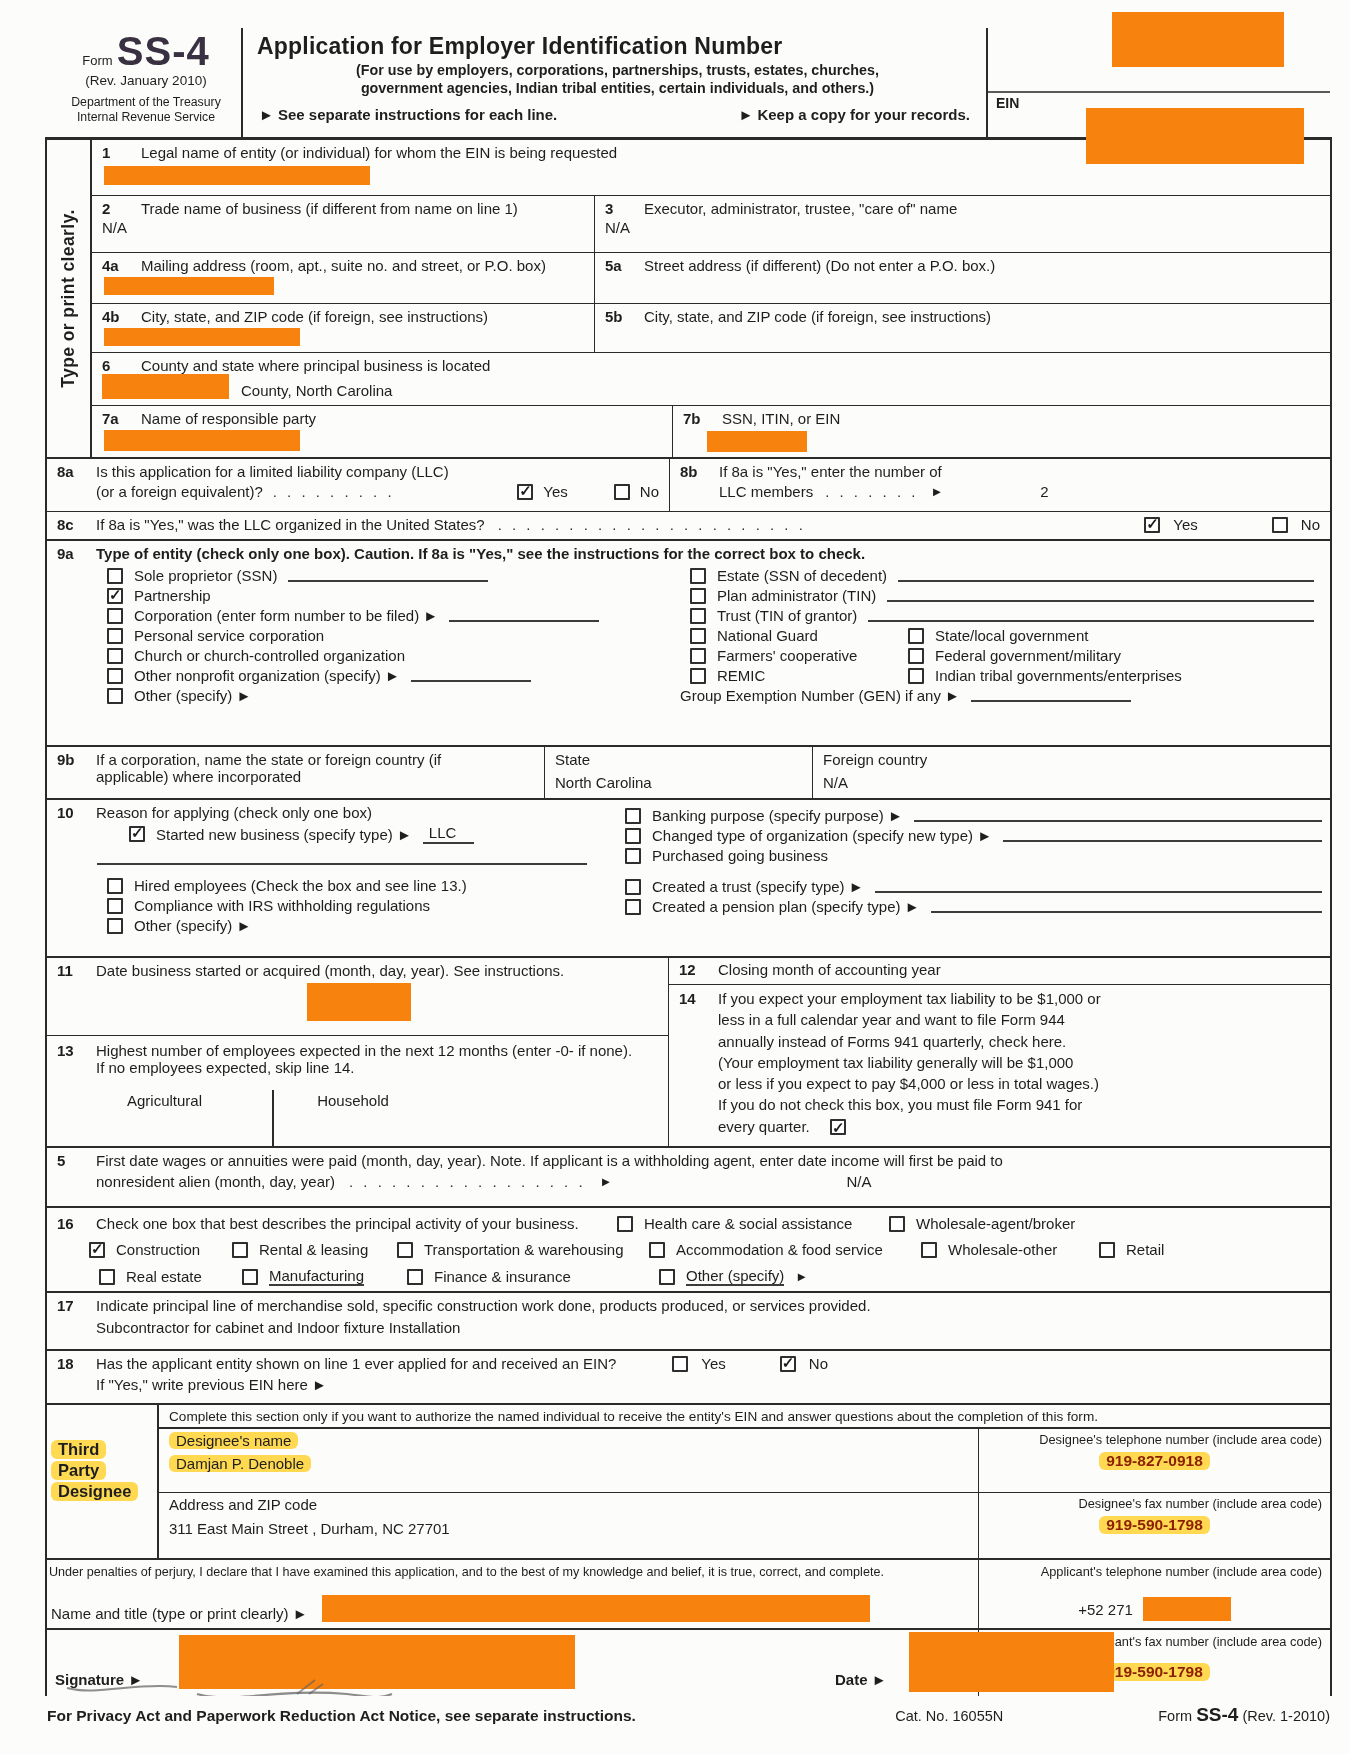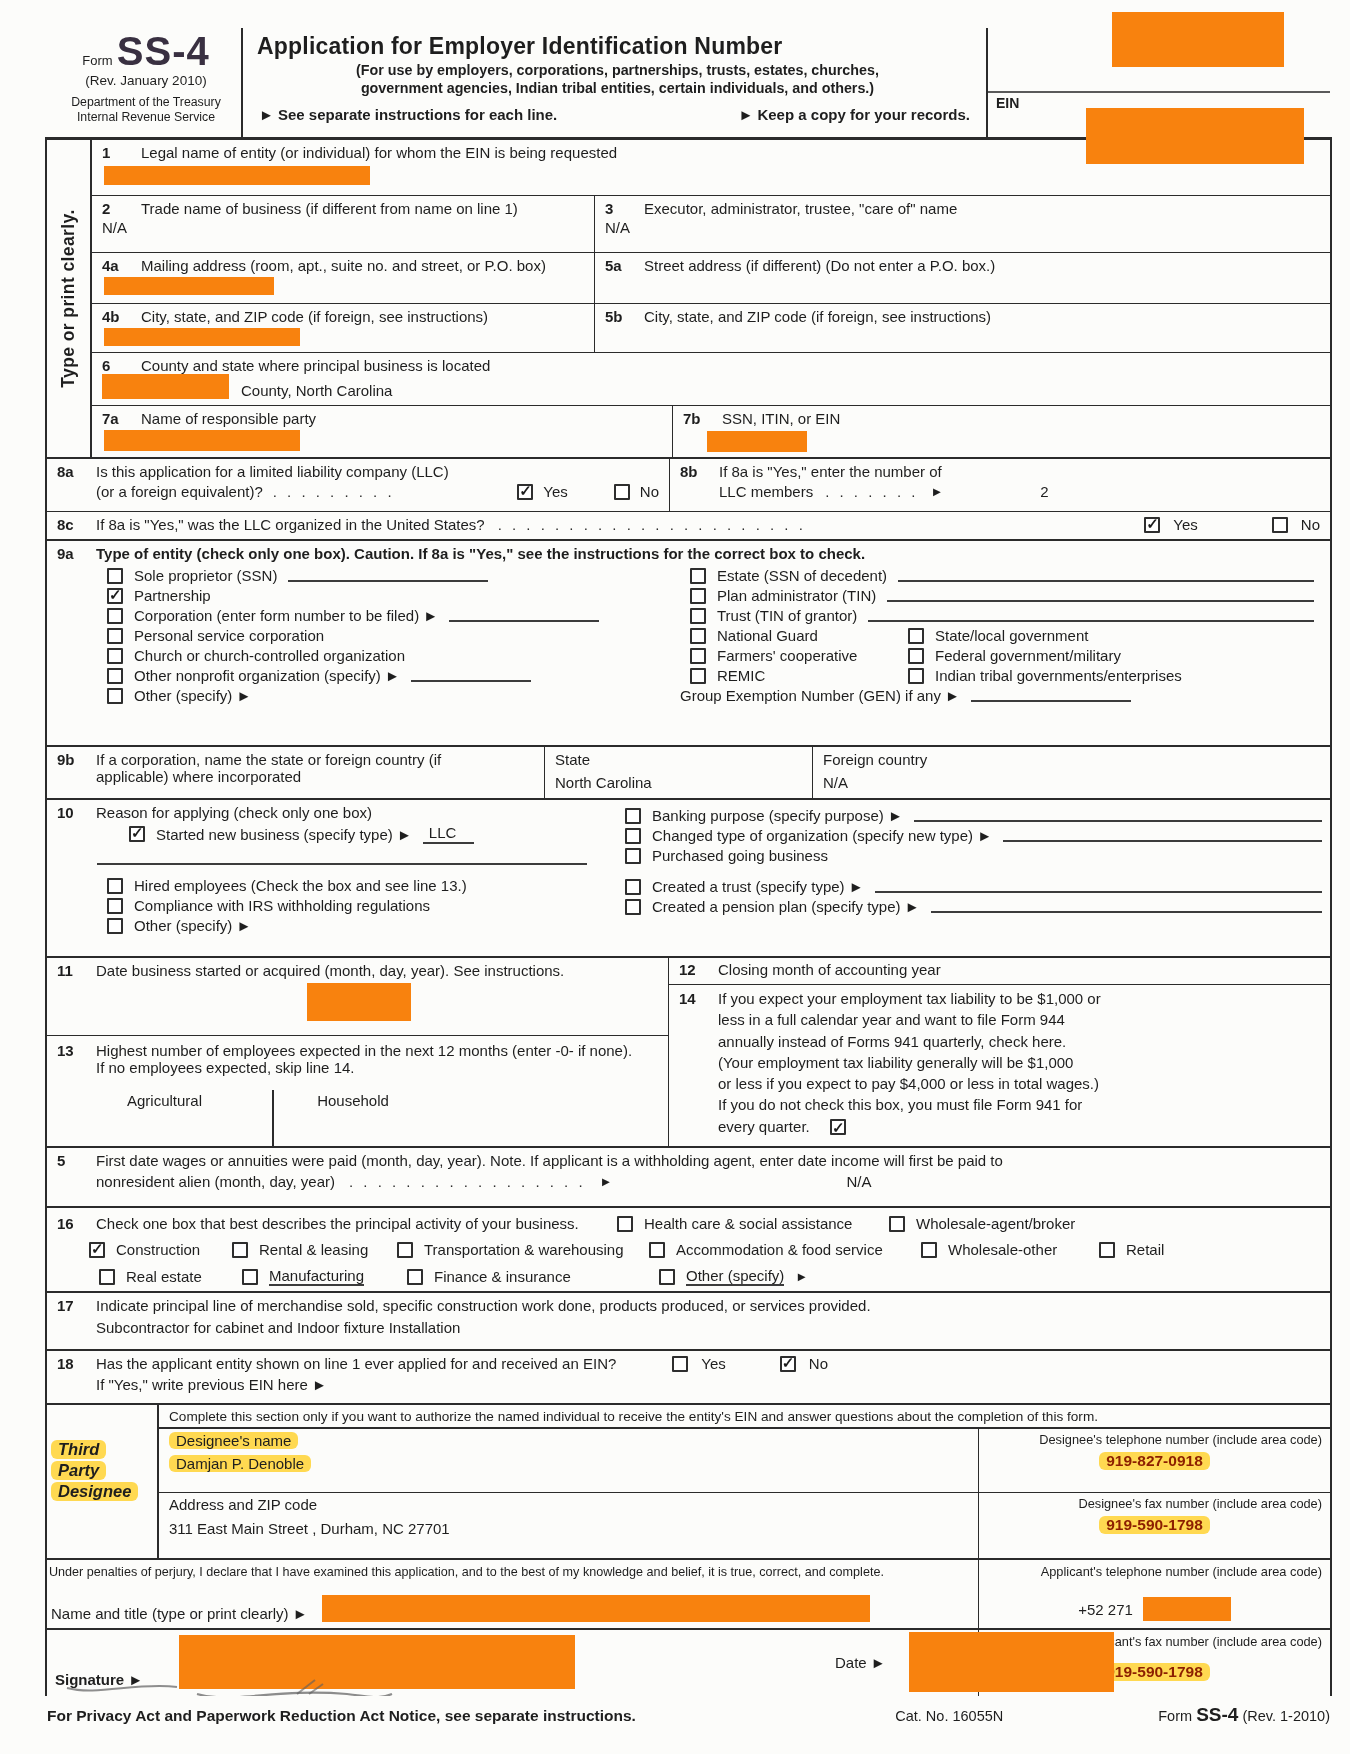--- a/index.html
+++ b/index.html
@@ -47,21 +47,21 @@
   .dots { letter-spacing: 3px; color: #2c2c2c; white-space: nowrap; overflow: hidden; }
   .arrow { font-size: 13px; }
   .bl { display: inline-block; border-bottom: 2px solid #3c3c3c; height: 13px; }
   .item { display: flex; align-items: center; gap: 11px; margin: 3px 0; }
   .ul { border-bottom: 2px solid #3c3c3c; }
 
   
   .hl { background: #FFD951; padding: 0 7px; border-radius: 6px; display: inline-block; }
   .hl-red { color: #8C1F00; font-weight: bold; }
   .tp { display: flex; border-bottom: 2px solid #2b2b2b; }
-  .tp-side { width: 112px; border-right: 2px solid #2b2b2b; padding: 34px 4px 0 4px; font-style: italic; }
+  .tp-side { width: 112px; border-right: 2px solid #2b2b2b; padding: 34px 4px 0 4px; }
   .tp-side .hl { font-weight: bold; font-size: 16.5px; margin: 1px 0; }
   .tp-main { flex: 1; }
   .tp-intro { border-bottom: 2px solid #2b2b2b; font-size: 13.6px; padding: 4px 8px 3px 10px; }
   .tp-row { display: flex; border-bottom: 1.5px solid #2b2b2b; }
   .tp-row:last-child { border-bottom: none; }
   .tp-cell { flex: 1; padding: 3px 10px; }
   .tp-right { width: 352px; border-left: 1.5px solid #2b2b2b; padding: 3px 8px; text-align: center; }
   .tp-right .lbl { font-size: 12.8px; display: block; text-align: right; }
   .tp-right .big { margin-top: 5px; font-size: 15.5px; }
   .pj { display: flex; border-bottom: 2px solid #2b2b2b; }
@@ -595,21 +595,21 @@
             <span>+52 271</span>
             <span class="redact" style="width:88px;height:24px"></span>
           </div>
         </div>
       </div>
 
       <div class="sg">
         <div class="sg-l">
           <span style="position:absolute;left:8px;bottom:8px;font-weight:bold">Signature ►</span>
           <span class="redact" style="position:absolute;left:132px;top:5px;width:396px;height:54px"></span>
-          <span style="position:absolute;left:788px;bottom:25px;font-weight:normal">Date ►</span>
+          <span style="position:absolute;left:788px;bottom:8px;font-weight:bold">Date ►</span>
           <span class="redact" style="position:absolute;left:862px;top:2px;width:205px;height:60px"></span>
           <svg class="penmarks" width="940" height="66" viewBox="0 0 940 66" style="left:0;top:0">
             <path d="M20 58 C 50 66, 90 52, 130 57" stroke="#6a6a6a" stroke-width="2" fill="none" opacity="0.75"></path>
             <path d="M150 64 C 185 74, 230 58, 300 64 C 320 66, 330 70, 345 64" stroke="#5d5d5d" stroke-width="2.2" fill="none" opacity="0.7"></path>
             <path d="M250 64 l 18 -14 m -6 14 l 14 -10" stroke="#5d5d5d" stroke-width="2" fill="none" opacity="0.6"></path>
           </svg>
         </div>
         <div class="sg-r">
           <span class="lbl">Applicant's fax number (include area code)</span>
           <div style="margin-top:14px;font-size:15.5px"><span class="hl hl-red">919-590-1798</span></div>

